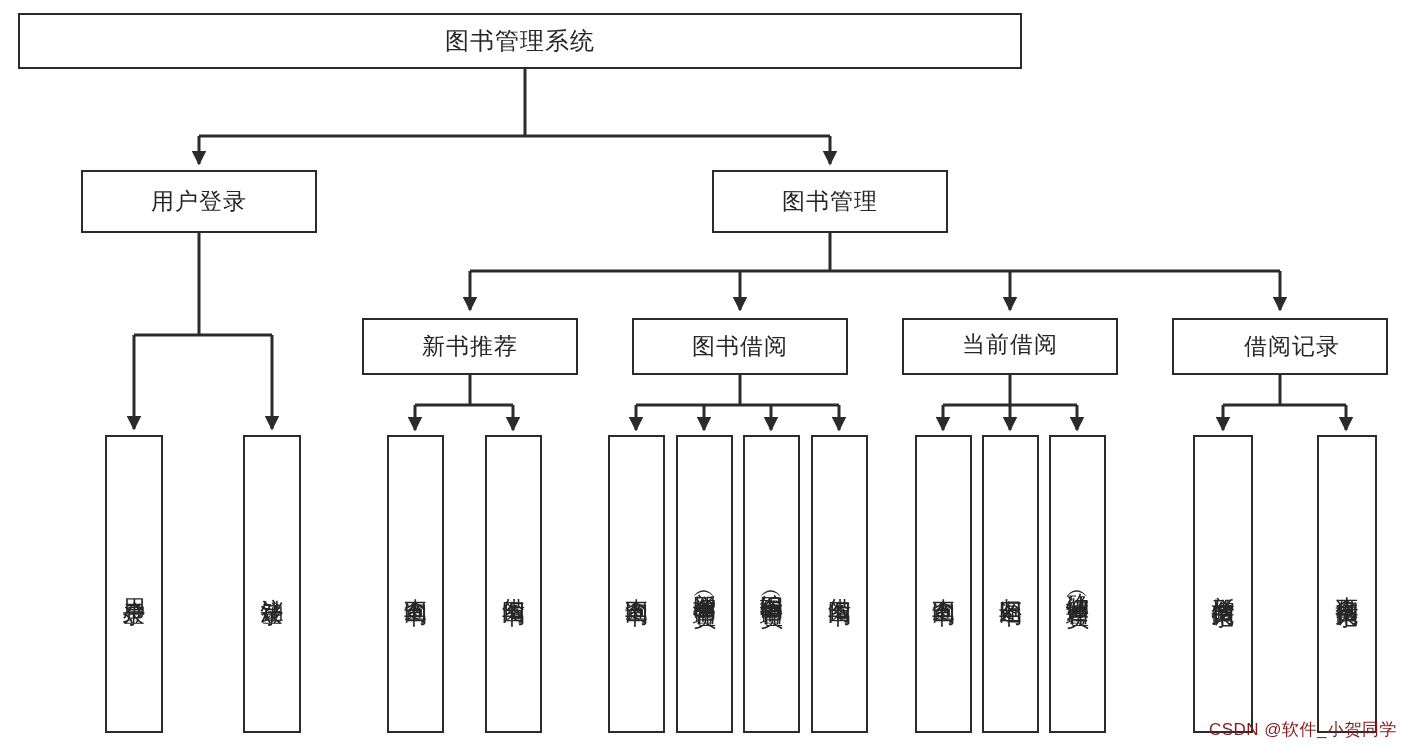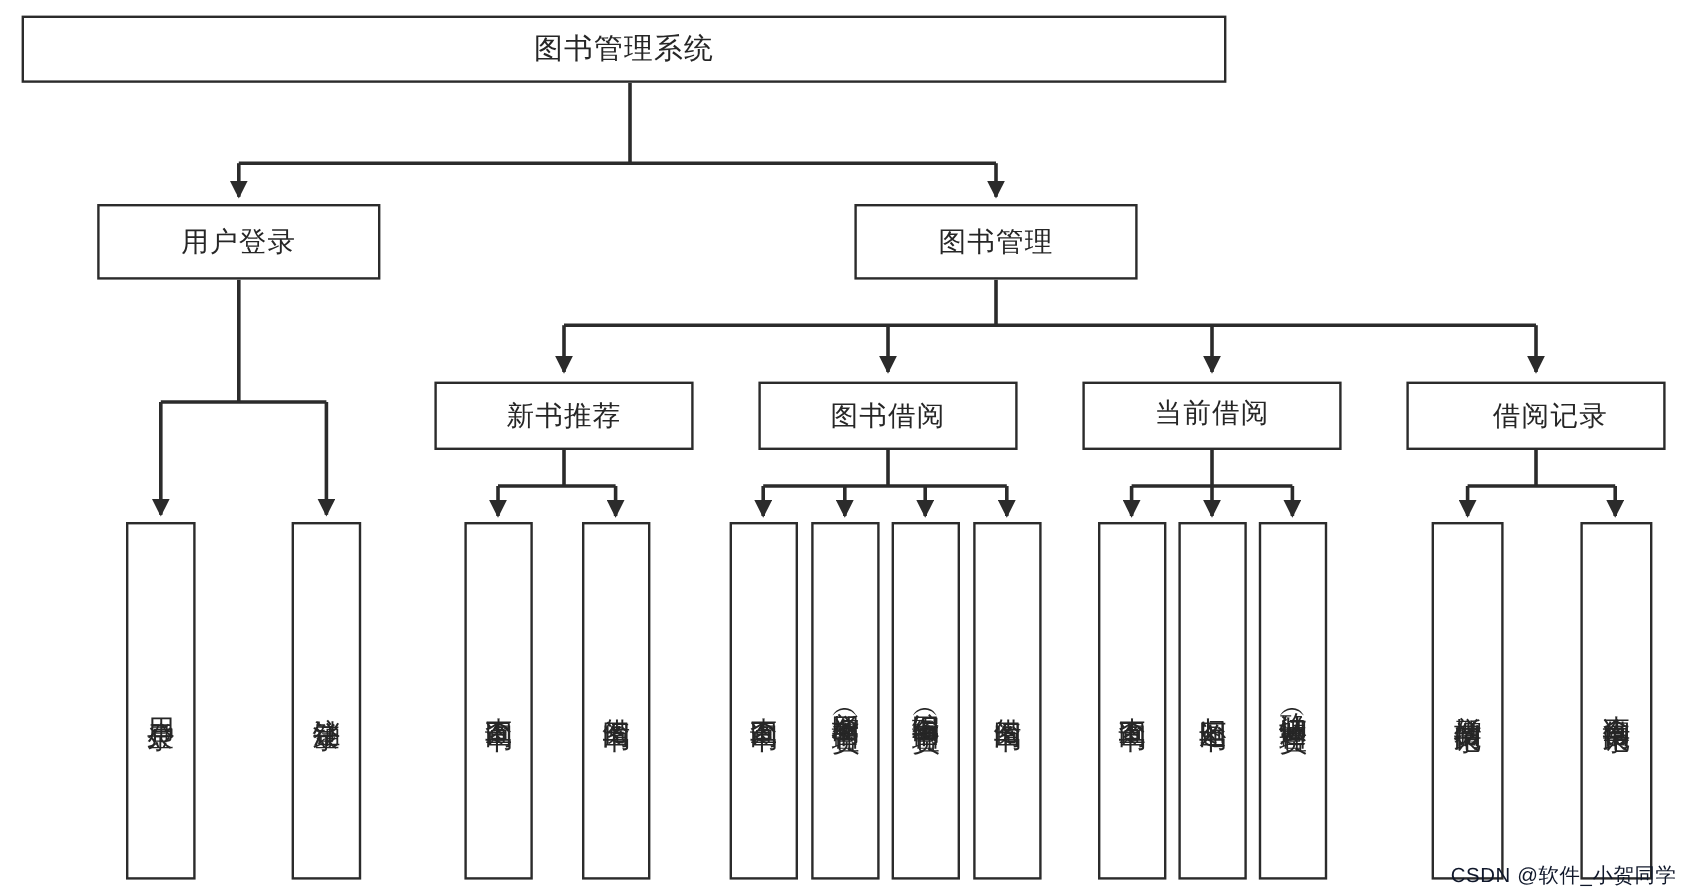--- a/index.html
+++ b/index.html
@@ -57,21 +57,21 @@
     writing-mode: vertical-rl;
     text-orientation: upright;
     white-space: nowrap;
     display: block;
   }
   #watermark {
     position: absolute;
     right: 8px;
     bottom: 6px;
     font-size: 17px;
-    color: #0f172a;
+    color: #7f1d1d;
     letter-spacing: 0.5px;
     white-space: nowrap;
     pointer-events: none;
   }
 </style>
 </head>
 <body>
 
 <div id="diagram-root">
 

